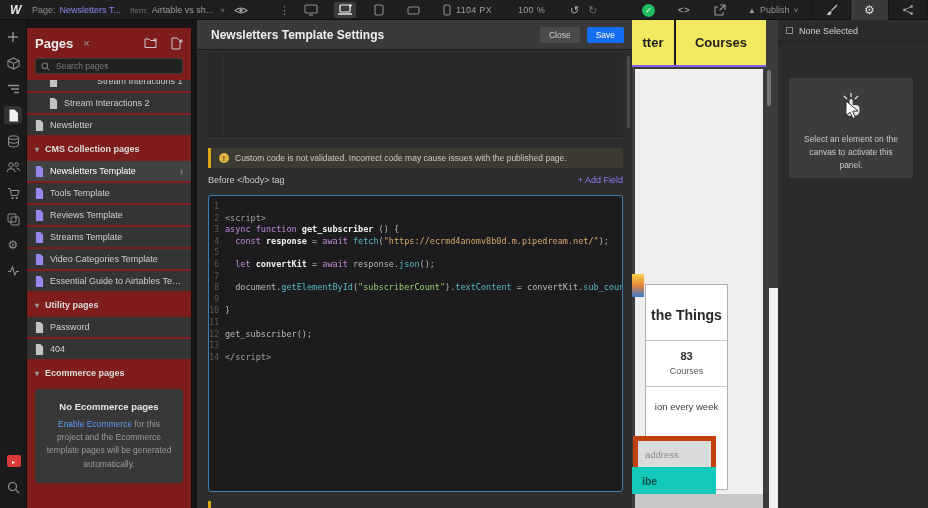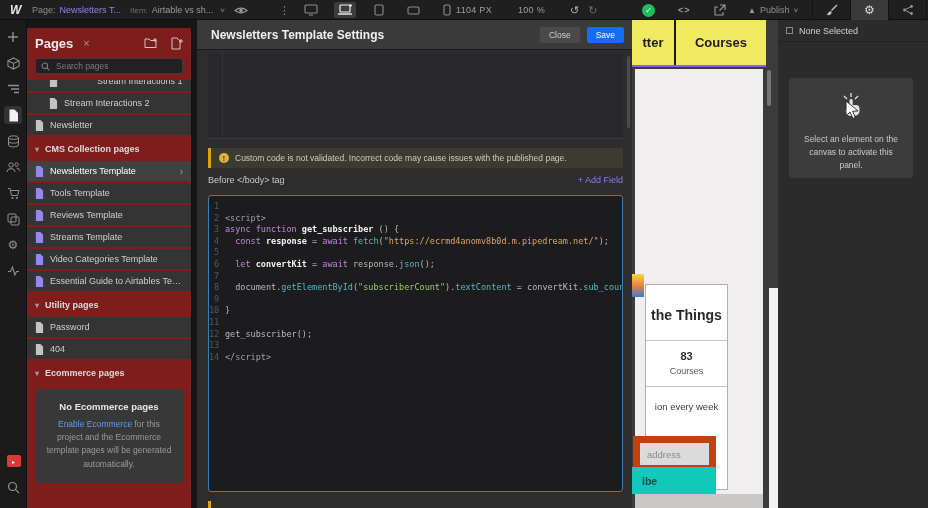--- a/index.html
+++ b/index.html
@@ -124,21 +124,21 @@
               background:linear-gradient(#f5d54a,#e8833a,#3a7bd5);}
   .cv-card{position:absolute;left:13px;top:264px;width:83px;height:206px;background:#fff;
            border:1px solid #b0b0b0;}
   .cv-h{margin-top:22px;text-align:center;font-weight:bold;font-size:14px;color:#272727;}
   .cv-statcell{margin-top:17px;border-top:1px solid #c4c4c4;border-bottom:1px solid #c4c4c4;
                text-align:center;padding:9px 0 10px;}
   .cv-statv{font-weight:bold;font-size:11px;color:#2e2e2e;}
   .cv-statl{font-size:9px;color:#555;margin-top:4px;}
   .cv-tag{margin-top:14px;text-align:center;font-size:9.5px;color:#3c3c3c;white-space:nowrap;}
   .cv-input{position:absolute;left:1px;top:416px;width:83px;height:36px;background:#dbdbdb;
-            border:7px solid #c2410c;padding:0 7px;font-size:9.5px;color:#8a8a8a;
+            border:5px solid #c2410c;padding:0 7px;font-size:9.5px;color:#8a8a8a;
             font-family:"Liberation Sans",sans-serif;}
   .cv-input::placeholder{color:#8a8a8a;}
   .cv-btn{position:absolute;left:0px;top:447px;width:84px;height:27px;background:#12c9b9;border:none;
           font-weight:bold;font-size:10.5px;color:#0b4f49;text-align:left;padding-left:10px;
           font-family:"Liberation Sans",sans-serif;}
   .cv-footer{position:absolute;left:3px;top:474px;width:128px;height:14px;background:#c9c7c5;}
   .cv-scroll{position:absolute;left:135px;top:50px;width:4px;height:36px;background:#757575;border-radius:2px;}
   .cv-rightstrip{position:absolute;left:137px;top:268px;width:9px;height:220px;background:#f3f2f2;}
 
   

